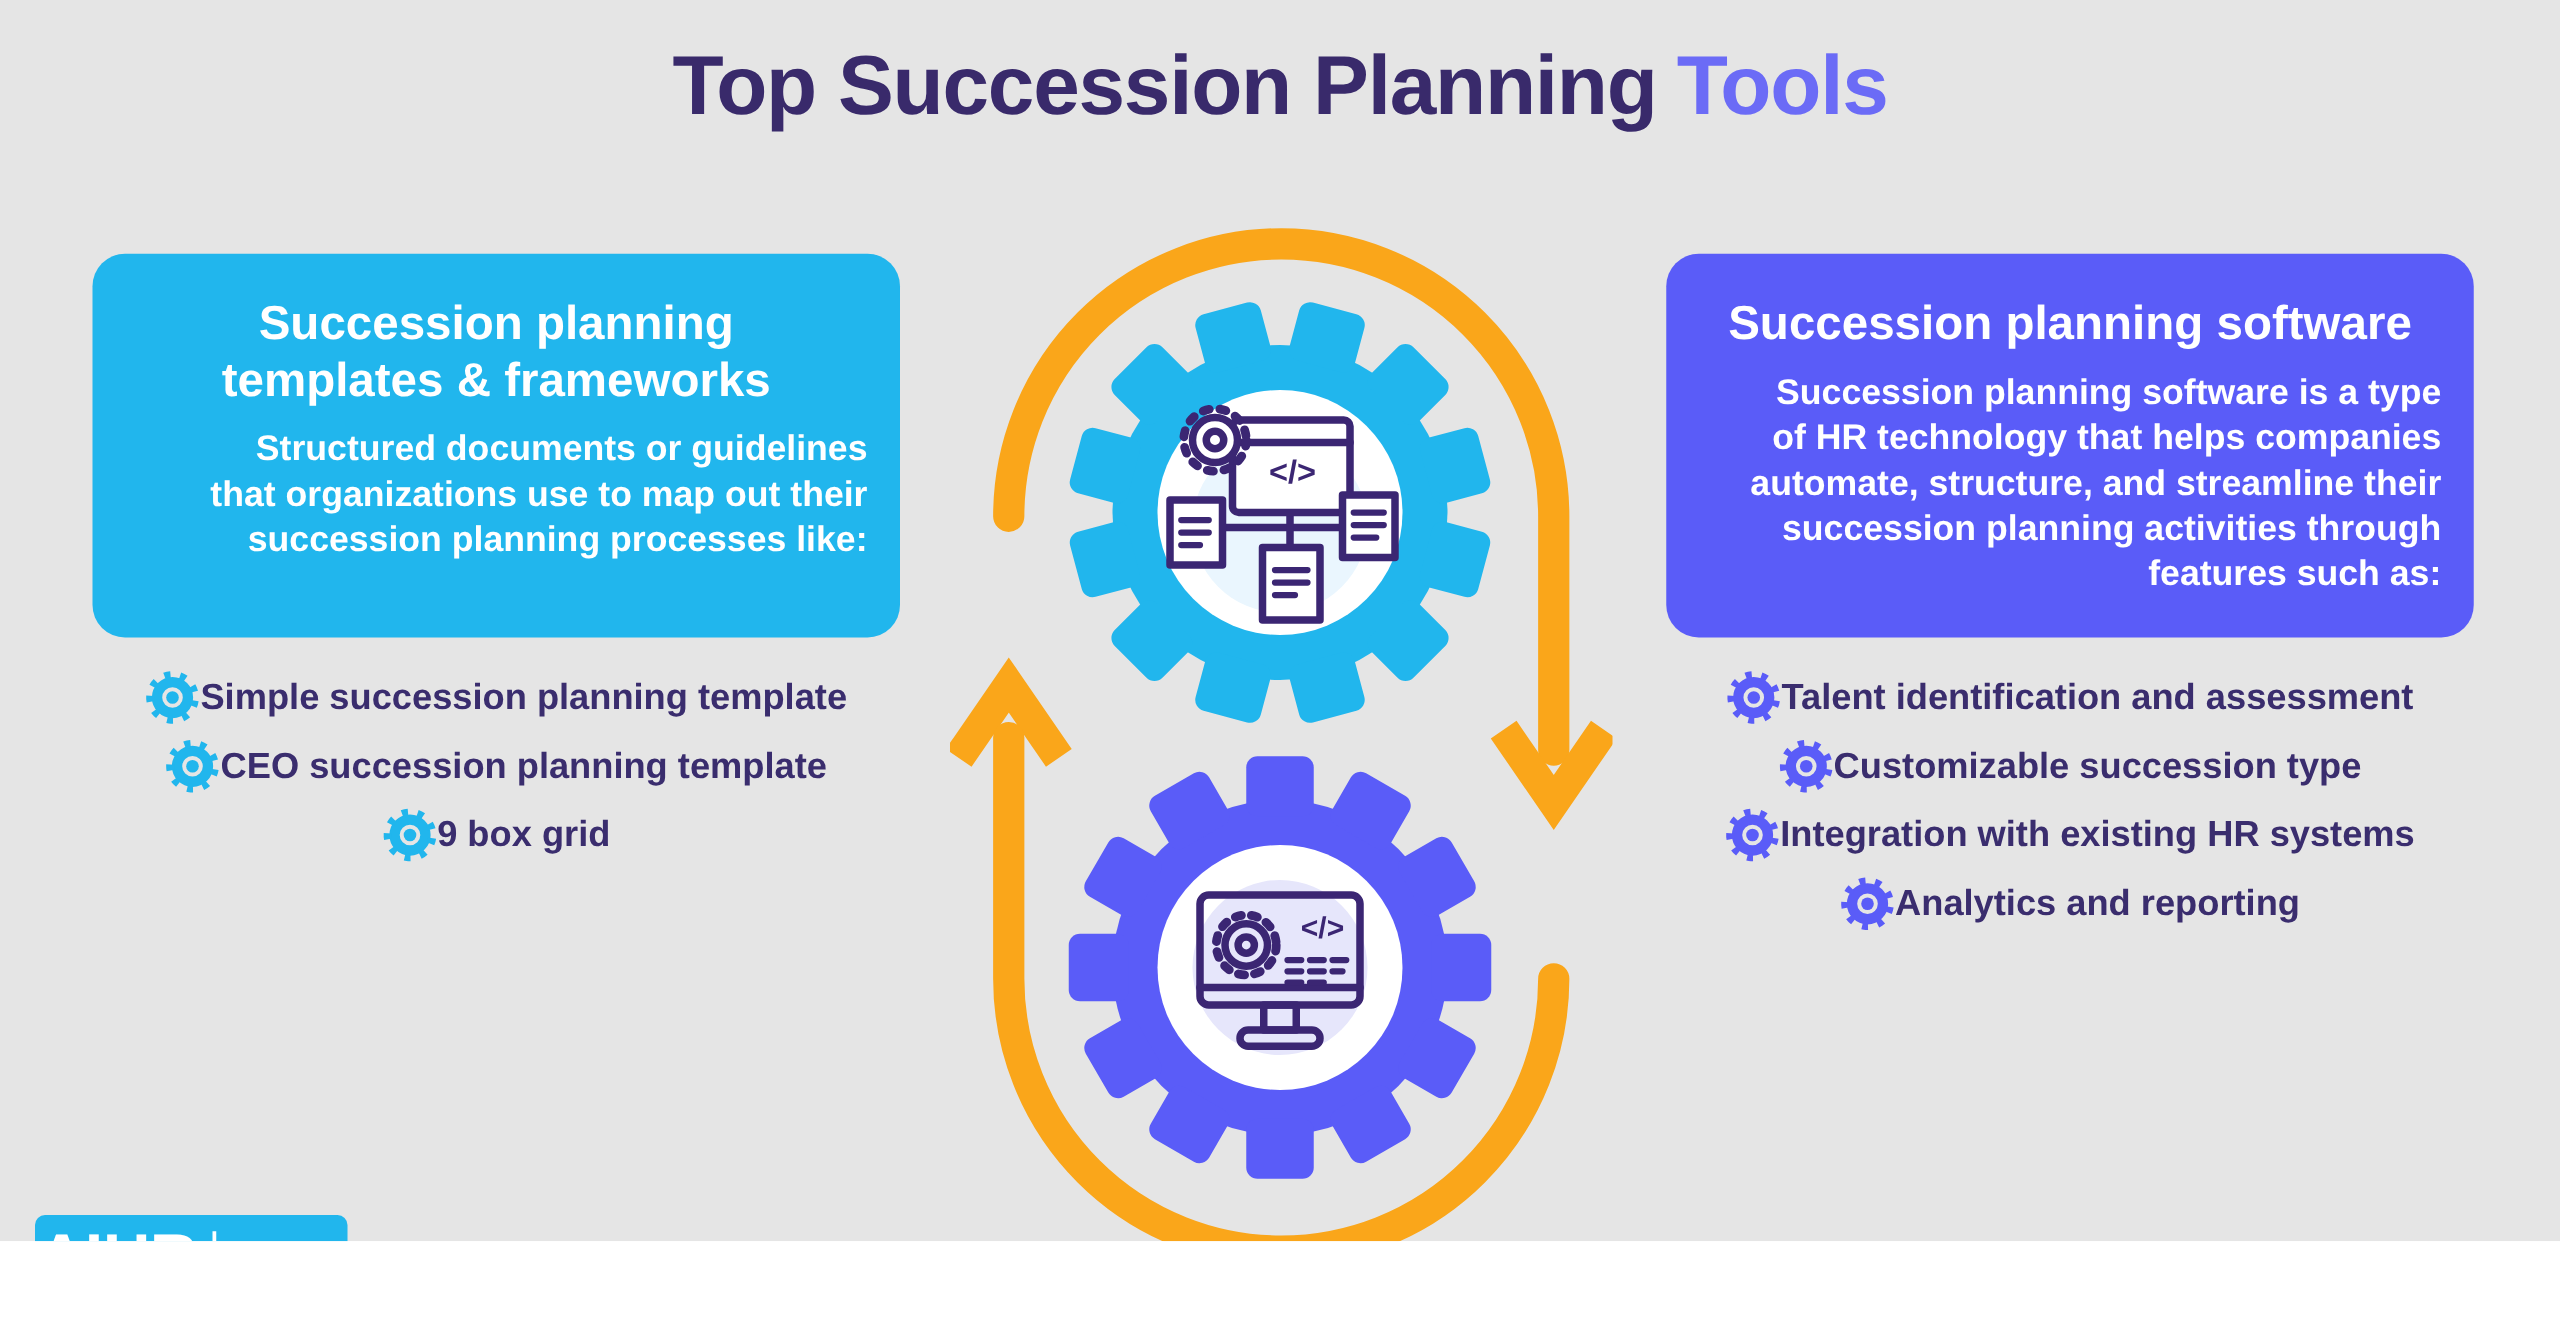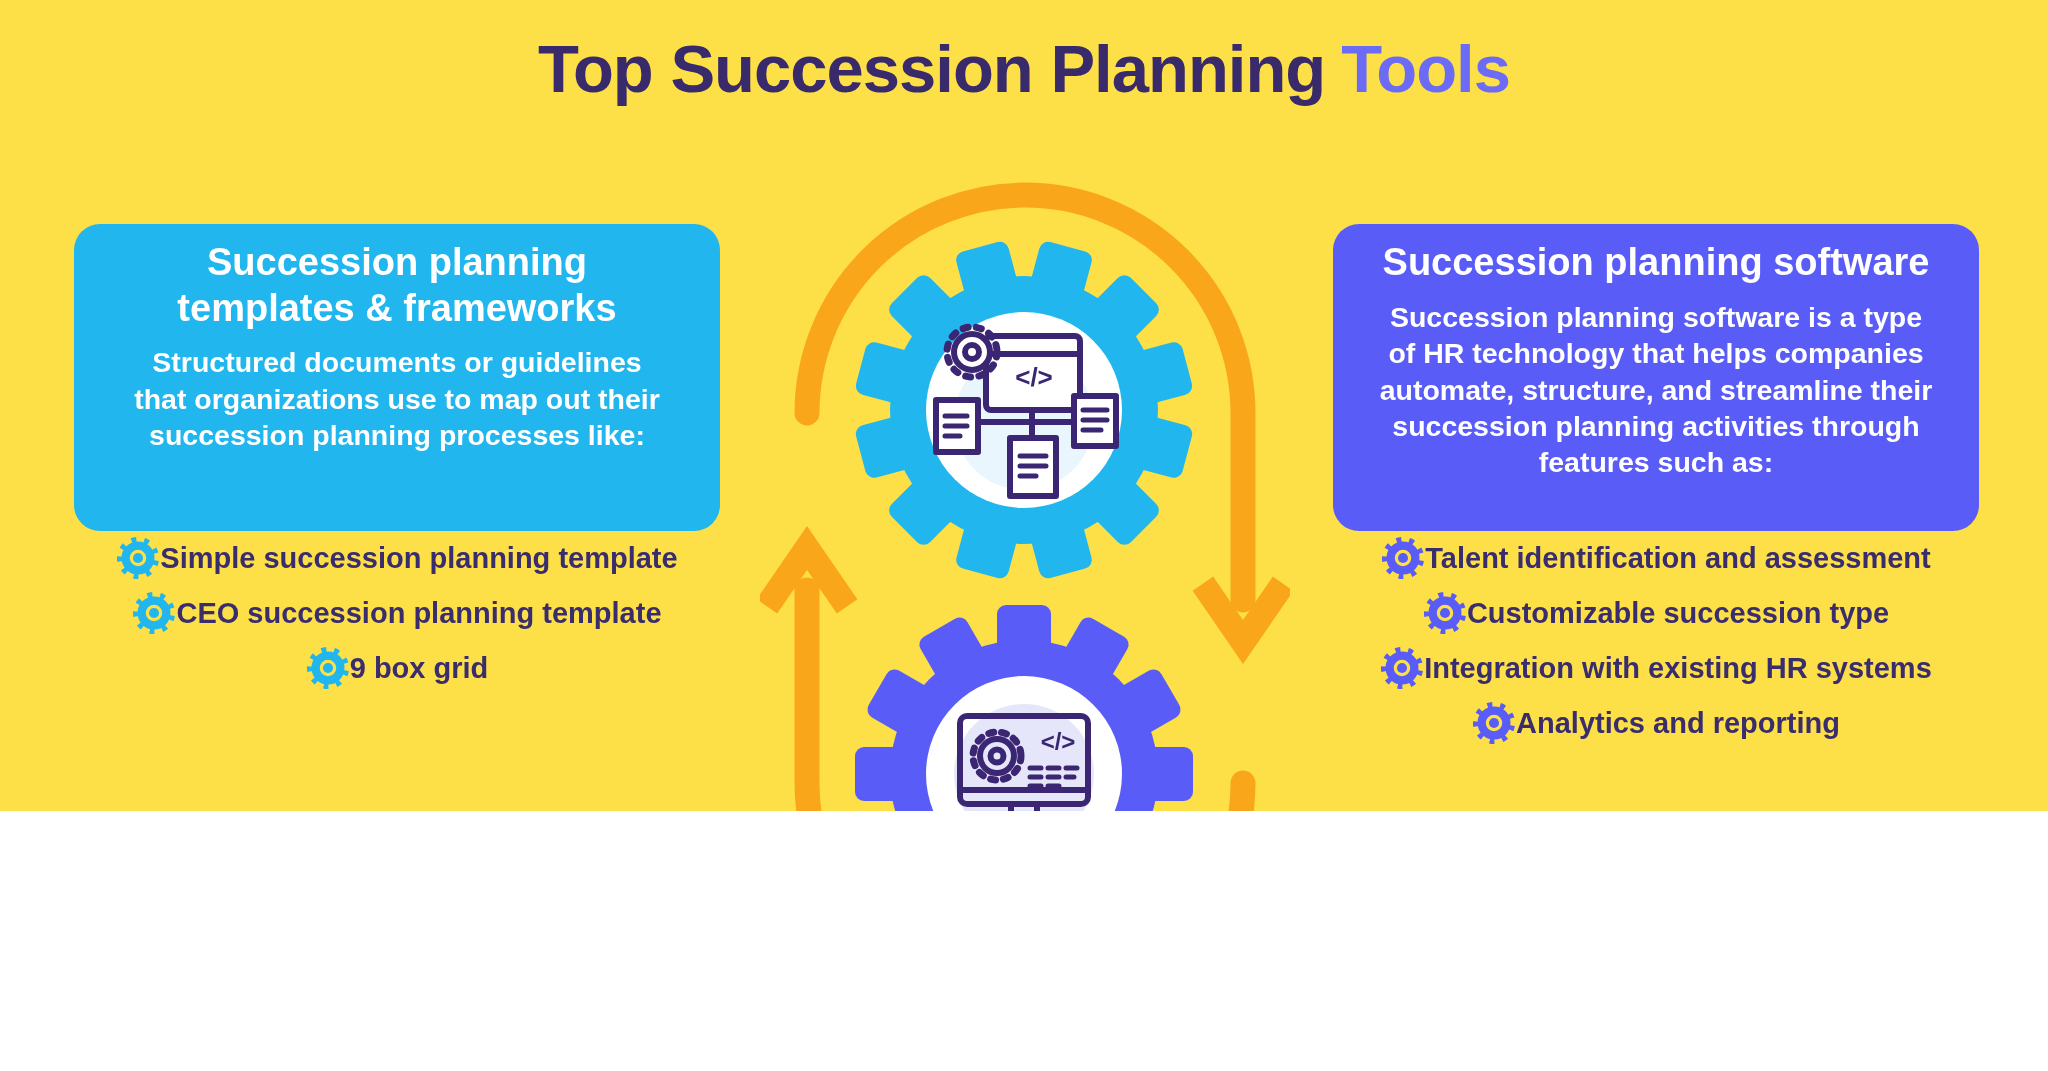--- a/index.html
+++ b/index.html
@@ -1,38 +1,38 @@
 <!DOCTYPE html>
 <html><head>
 <meta charset="utf-8">
 <style>
   html,body{margin:0;padding:0;background:#ffffff;}
   .canvas{
-    position:relative;width:2048px;height:811px;background:#fde047;
+    position:relative;width:2048px;height:993px;background:#e5e5e5;
     font-family:"Liberation Sans",sans-serif;overflow:hidden;
   }
   
   .title{
     position:absolute;top:30px;left:0;width:100%;margin:0;
     text-align:center;font-size:67px;font-weight:800;letter-spacing:-1px;
     color:#392A6B;
   }
   .title .accent{color:#6B6BF6;margin-left:16px;}
   
   .panel{
-    position:absolute;top:224px;width:646px;height:307px;border-radius:26px;
-    color:#ffffff;text-align:center;box-sizing:border-box;padding:16px 26px 0;
+    position:absolute;top:203px;width:646px;height:307px;border-radius:26px;
+    color:#ffffff;text-align:center;box-sizing:border-box;padding:34px 26px 0;
   }
   .panel-left{left:74px;background:#21B6ED;}
   .panel-right{left:1333px;background:#5A5CF8;}
   .panel h2{
     margin:0;font-size:38px;line-height:1.2;font-weight:800;white-space:pre-line;
   }
   .panel p{
-    margin:13px 0 0;font-size:28.5px;line-height:1.28;font-weight:700;white-space:pre-line;
+    margin:13px 0 0;font-size:28.5px;line-height:1.28;font-weight:700;white-space:pre-line;text-align:right;
   }
   
   .list{position:absolute;top:536px;width:646px;display:flex;flex-direction:column;align-items:center;}
   .list-left{left:74px;}
   .list-right{left:1333px;}
   .list-item{display:flex;flex-direction:row;align-items:center;margin-bottom:9px;}
   .bullet{width:44px;height:44px;margin-bottom:2px;}
   .cyan{color:#21B6ED;}
   .purple{color:#5A5CF8;}
   .label{font-size:29px;font-weight:700;color:#3A2D6E;line-height:1.15;white-space:nowrap;}

